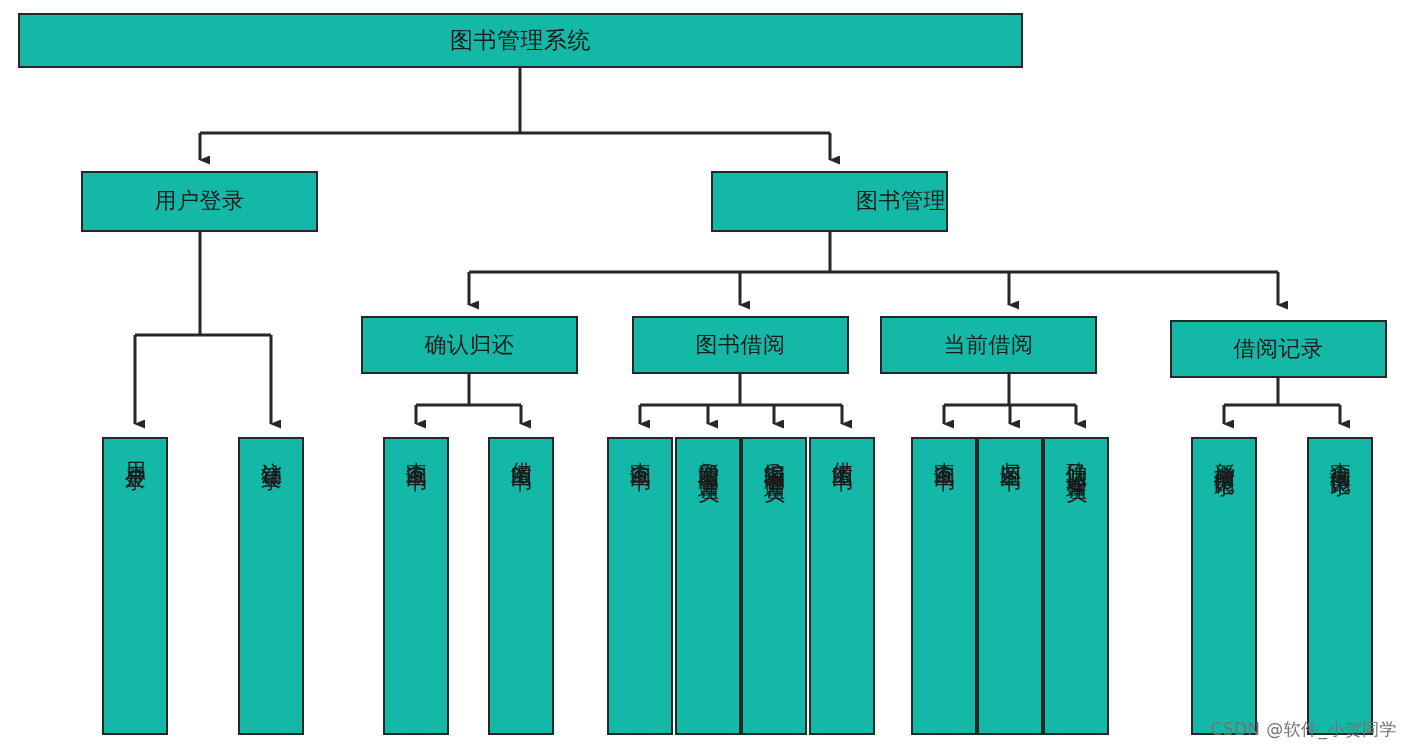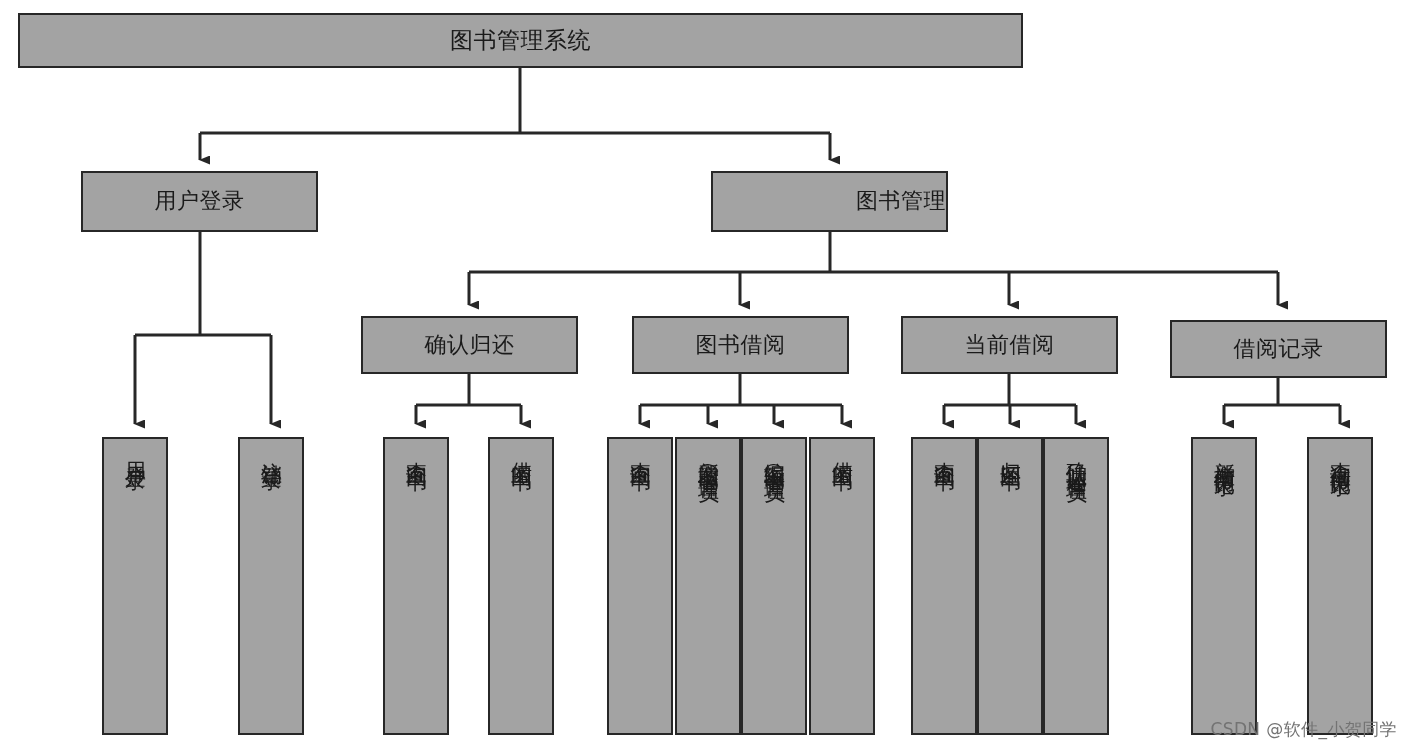--- a/index.html
+++ b/index.html
@@ -22,21 +22,21 @@
     position: absolute;
     left: 0;
     top: 0;
     width: 1405px;
     height: 747px;
     pointer-events: none;
   }
   .node {
     position: absolute;
     box-sizing: border-box;
-    background: #a3a3a3;
+    background: #14b8a6;
     border: 2.5px solid #272727;
     display: flex;
     align-items: center;
     justify-content: center;
     color: #1a1a1a;
   }
   .node-label {
     display: block;
     text-align: center;
     line-height: 1.12;
@@ -139,21 +139,21 @@
   <div class="node horiz" style="left:711px; top:171px; width:237px; height:61px;justify-content:flex-end;">
     <span class="node-label">图书管理</span>
   </div>
 
   <div class="node horiz" style="left:361px; top:316px; width:217px; height:58px;">
     <span class="node-label">确认归还</span>
   </div>
   <div class="node horiz" style="left:632px; top:316px; width:217px; height:58px;align-items:center;">
     <span class="node-label">图书借阅</span>
   </div>
-  <div class="node horiz" style="left:901px; top:316px; width:217px; height:58px;">
+  <div class="node horiz" style="left:880px; top:316px; width:217px; height:58px;">
     <span class="node-label">当前借阅</span>
   </div>
   <div class="node horiz" style="left:1170px; top:320px; width:217px; height:58px;">
     <span class="node-label">借阅记录</span>
   </div>
 
   <div class="node vert" style="left:102px; top:437px; width:66px; height:298px;">
     <span class="node-label">用户登录</span>
   </div>
   <div class="node vert" style="left:238px; top:437px; width:66px; height:298px;">

